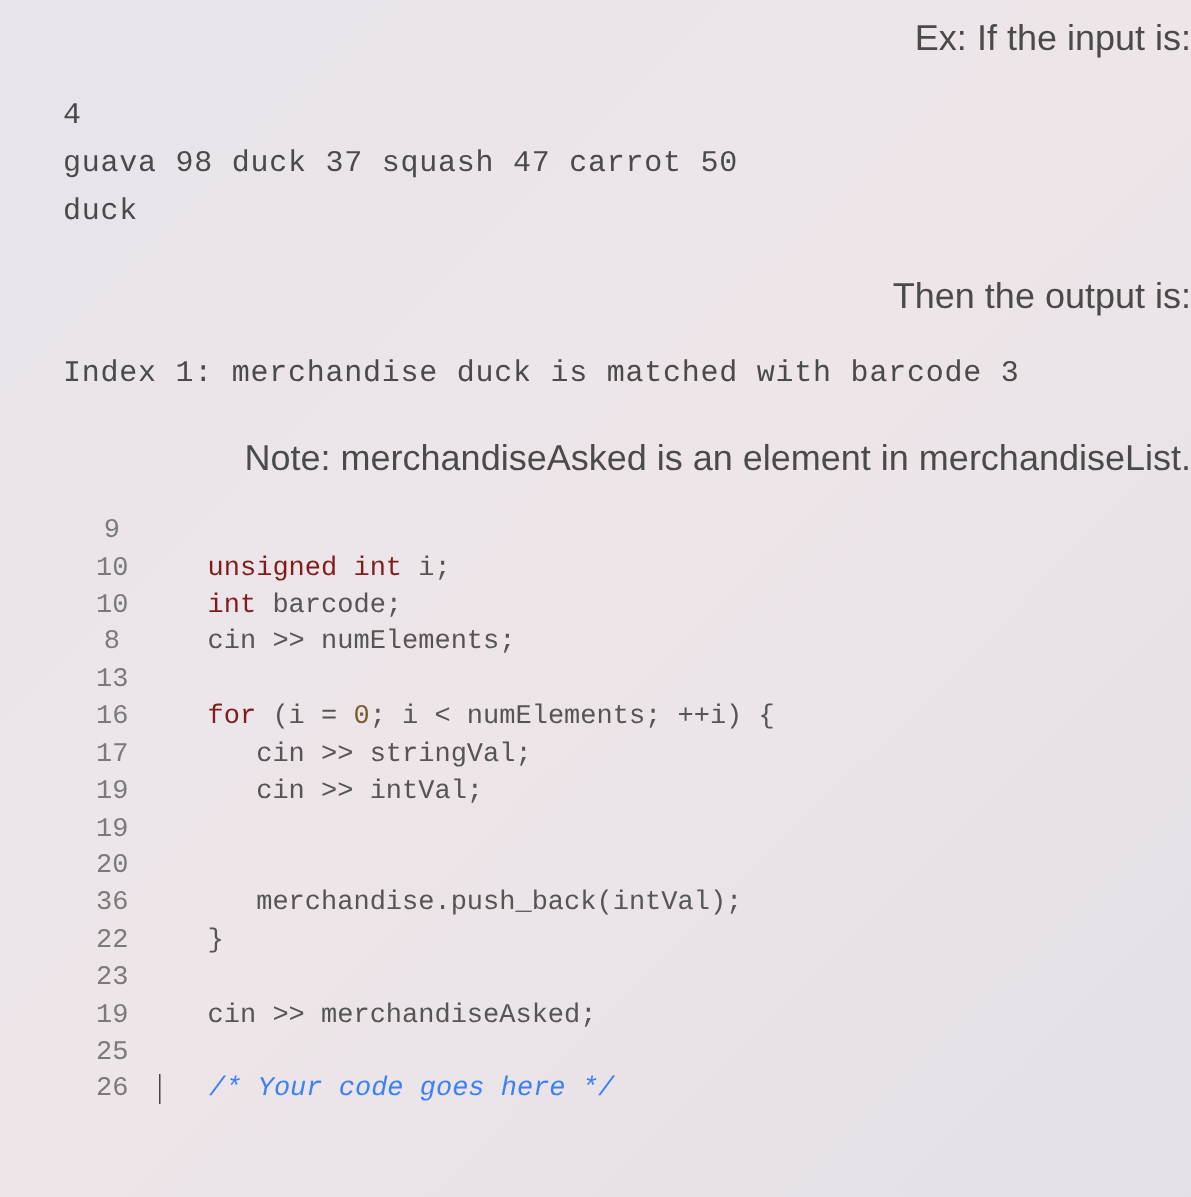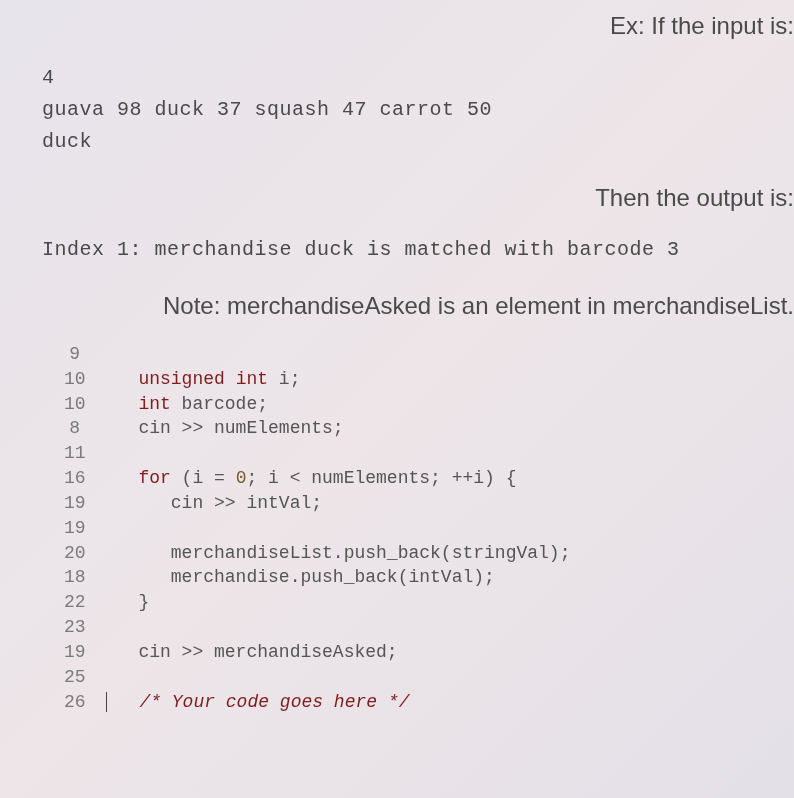--- a/index.html
+++ b/index.html
@@ -55,21 +55,21 @@
       white-space: pre;
       color: #555;
     }
     .code-content .kw {
       color: #7f1d1d;
     }
     .code-content .num {
       color: #7a5c2e;
     }
     .code-content .comment {
-      color: #7f1d1d;
+      color: #3b82f6;
       font-style: italic;
     }
     .cursor {
       border-left: 1px solid #444;
     }
   </style>
 </head>
 <body>
 
 <div class="prose">Ex: If the input is:</div>
@@ -94,41 +94,44 @@
     </div>
     <div class="code-line">
       <span class="line-number">10</span>
       <span class="code-content"><span>   </span><span class="kw">int</span><span> barcode;</span></span>
     </div>
     <div class="code-line">
       <span class="line-number">8</span>
       <span class="code-content"><span>   cin &gt;&gt; numElements;</span></span>
     </div>
     <div class="code-line">
-      <span class="line-number">11</span>
+      <span class="line-number">13</span>
       <span class="code-content"><span></span></span>
     </div>
     <div class="code-line">
       <span class="line-number">16</span>
       <span class="code-content"><span>   </span><span class="kw">for</span><span> (i = </span><span class="num">0</span><span>; i &lt; numElements; ++i) {</span></span>
+    </div>
+    <div class="code-line">
+      <span class="line-number">17</span>
+      <span class="code-content"><span>      cin &gt;&gt; stringVal;</span></span>
     </div>
     <div class="code-line">
       <span class="line-number">19</span>
       <span class="code-content"><span>      cin &gt;&gt; intVal;</span></span>
     </div>
     <div class="code-line">
       <span class="line-number">19</span>
       <span class="code-content"><span></span></span>
     </div>
     <div class="code-line">
       <span class="line-number">20</span>
-      <span class="code-content"><span>      merchandiseList.push_back(stringVal);</span></span>
     </div>
     <div class="code-line">
-      <span class="line-number">18</span>
+      <span class="line-number">36</span>
       <span class="code-content"><span>      merchandise.push_back(intVal);</span></span>
     </div>
     <div class="code-line">
       <span class="line-number">22</span>
       <span class="code-content"><span>   }</span></span>
     </div>
     <div class="code-line">
       <span class="line-number">23</span>
       <span class="code-content"><span></span></span>
     </div>

